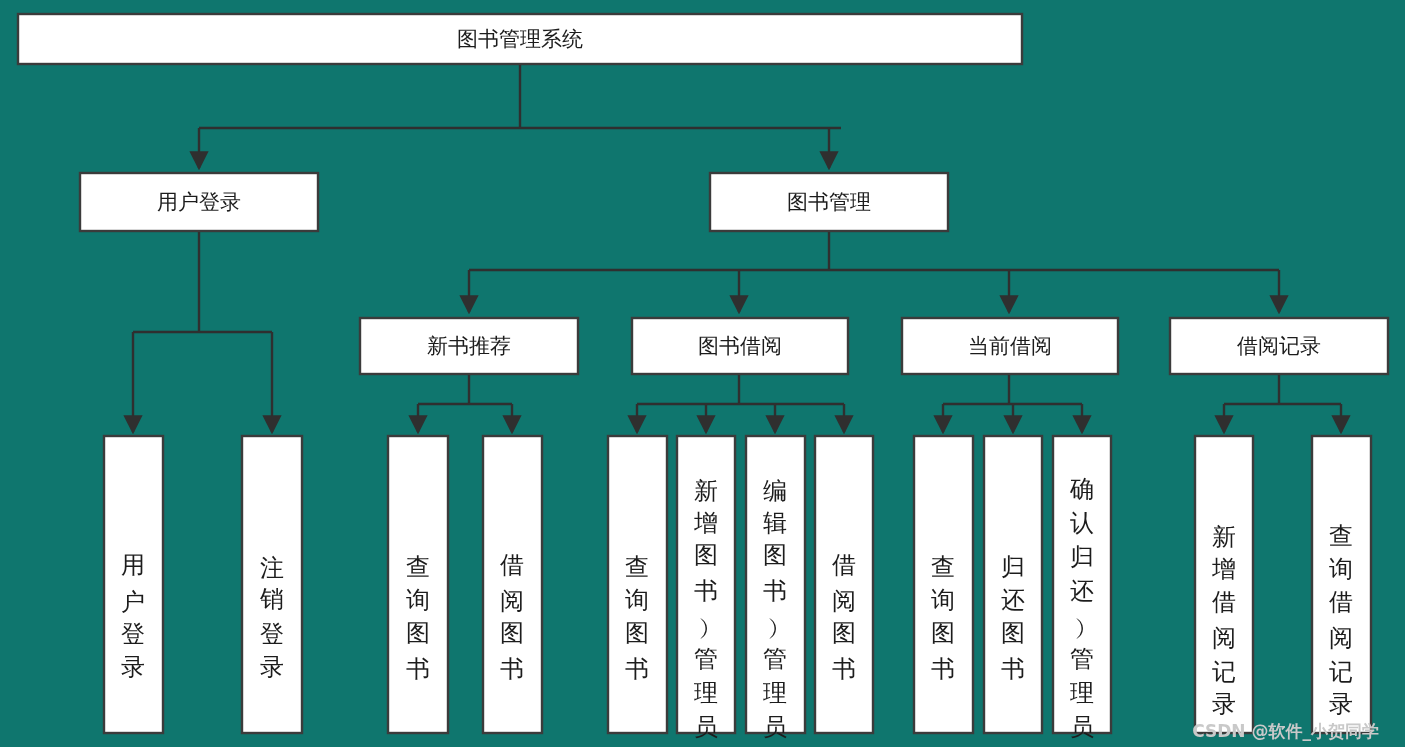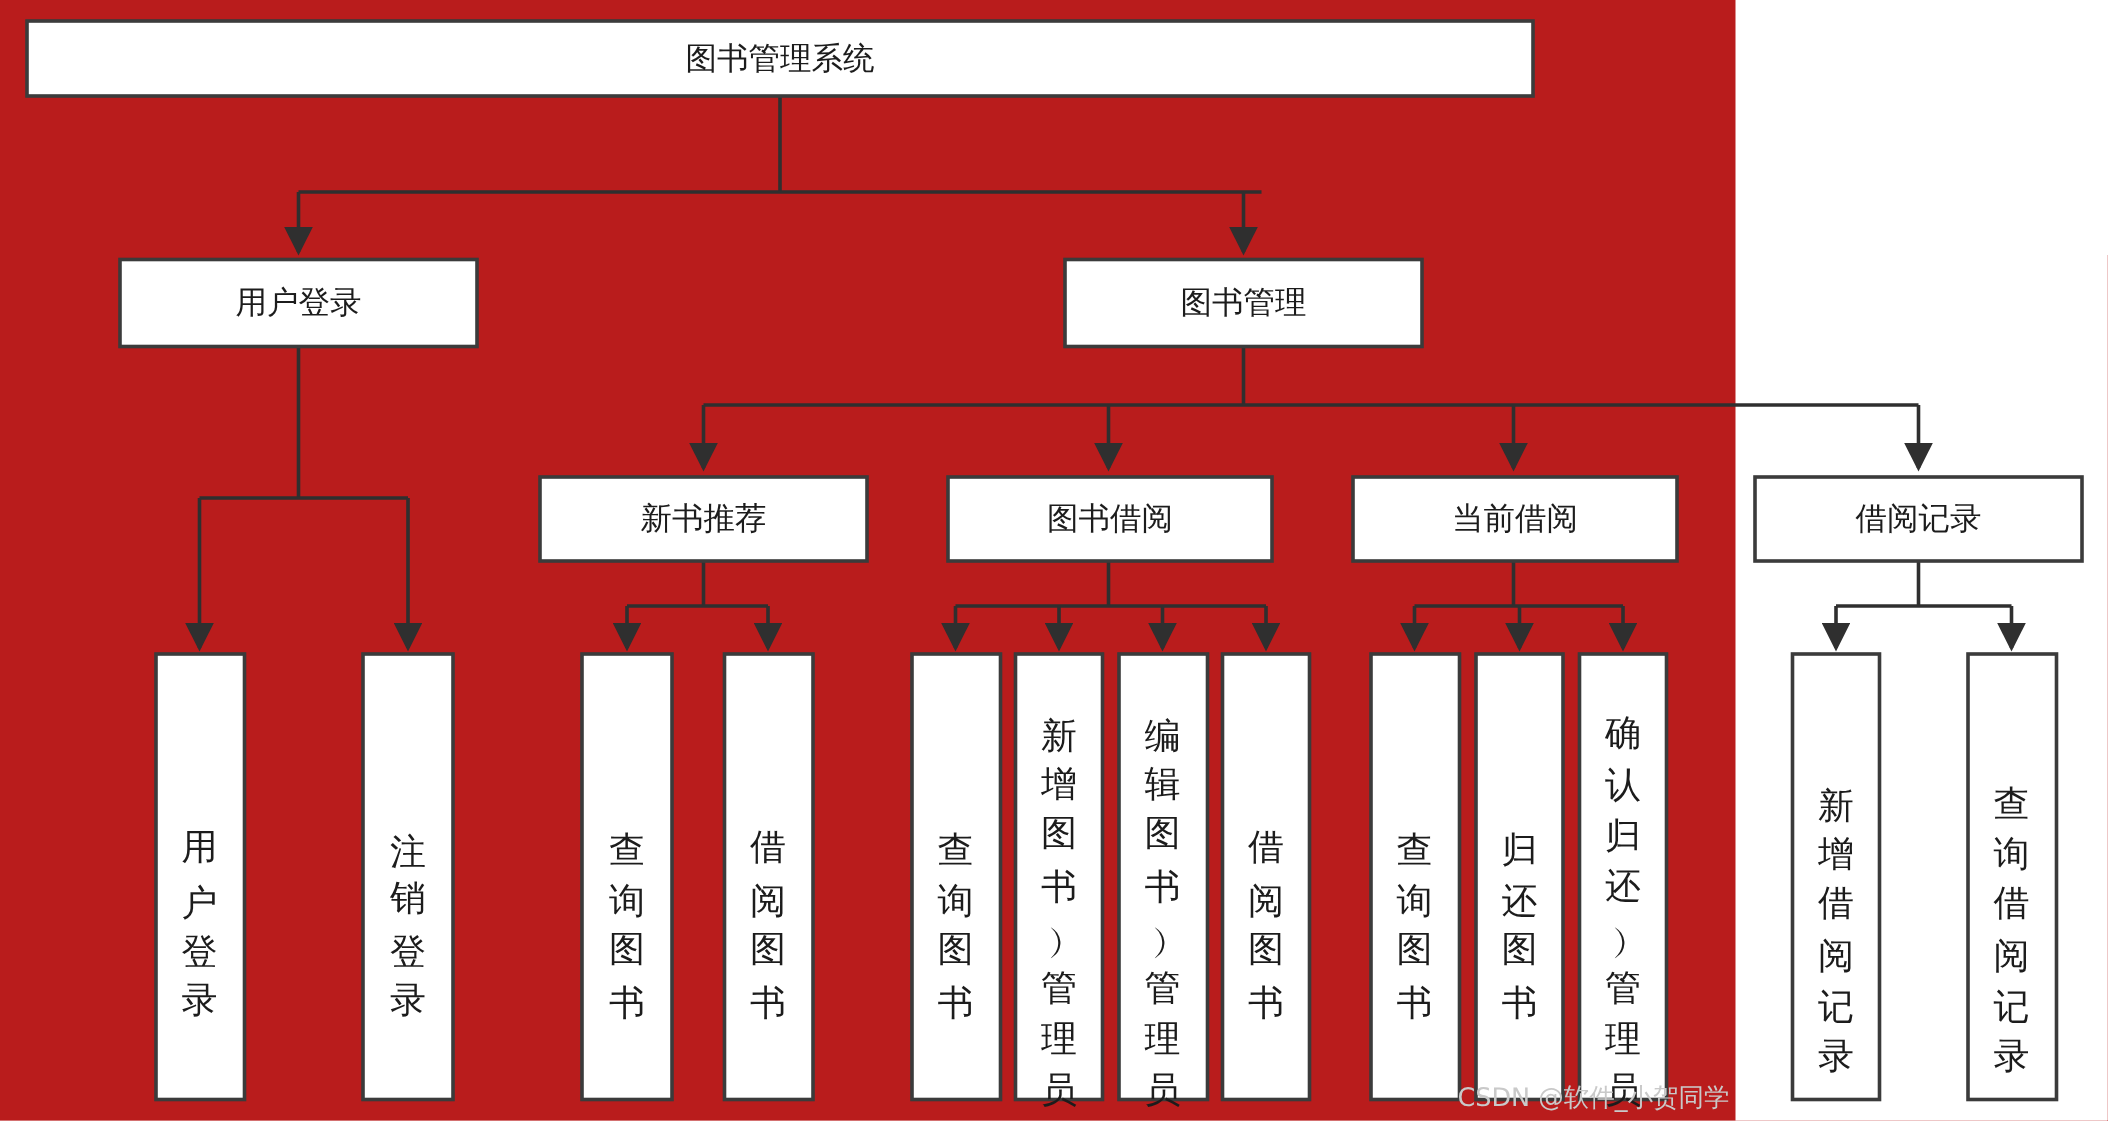--- a/index.html
+++ b/index.html
@@ -1,37 +1,37 @@
 <!DOCTYPE html>
 <html><head>
 <meta charset="utf-8">
 <style>
   html,body{margin:0;padding:0;background:#ffffff;}
   body{
     font-family:"DejaVu Sans","Liberation Sans",sans-serif;
     width:1405px;height:747px;overflow:hidden;
   }
-  #diagram-root{position:relative;width:1157px;height:747px;background:#b91c1c;}
+  #diagram-root{position:relative;width:1405px;height:747px;background:#0f766e;}
   svg#flow{position:absolute;left:0;top:0;width:1405px;height:747px;display:block;}
   .node-rect{fill:#ffffff;stroke:#3b3b3b;stroke-width:2.4;}
   .node-label{
     font-family:"DejaVu Sans","Liberation Sans",sans-serif;
     fill:#1c1c1c;font-size:21px;dominant-baseline:middle;text-anchor:middle;
   }
   .node-label-v{
     font-family:"DejaVu Sans","Liberation Sans",sans-serif;
     fill:#1c1c1c;font-size:24px;text-anchor:middle;
     writing-mode:tb;glyph-orientation-vertical:0;
     letter-spacing:3px;
   }
   .edge{fill:none;stroke:#2f2f2f;stroke-width:2.4;}
   .watermark{
-    position:absolute;right:4px;bottom:4px;
+    position:absolute;right:26px;bottom:4px;
     font-family:"DejaVu Sans","Liberation Sans",sans-serif;
-    font-size:17px;color:#c9c9c9;white-space:nowrap;user-select:none;
+    font-size:17px;color:#c9c9c9;white-space:nowrap;user-select:none;font-weight:bold;
   }
 </style>
 </head>
 <body>
 
 <div id="diagram-root">
 
   <svg id="flow" viewBox="0 0 1405 747">
     <defs>
       <marker id="arrow" viewBox="0 0 12 12" refX="10.5" refY="6" markerWidth="8" markerHeight="8" orient="auto-start-reverse">

